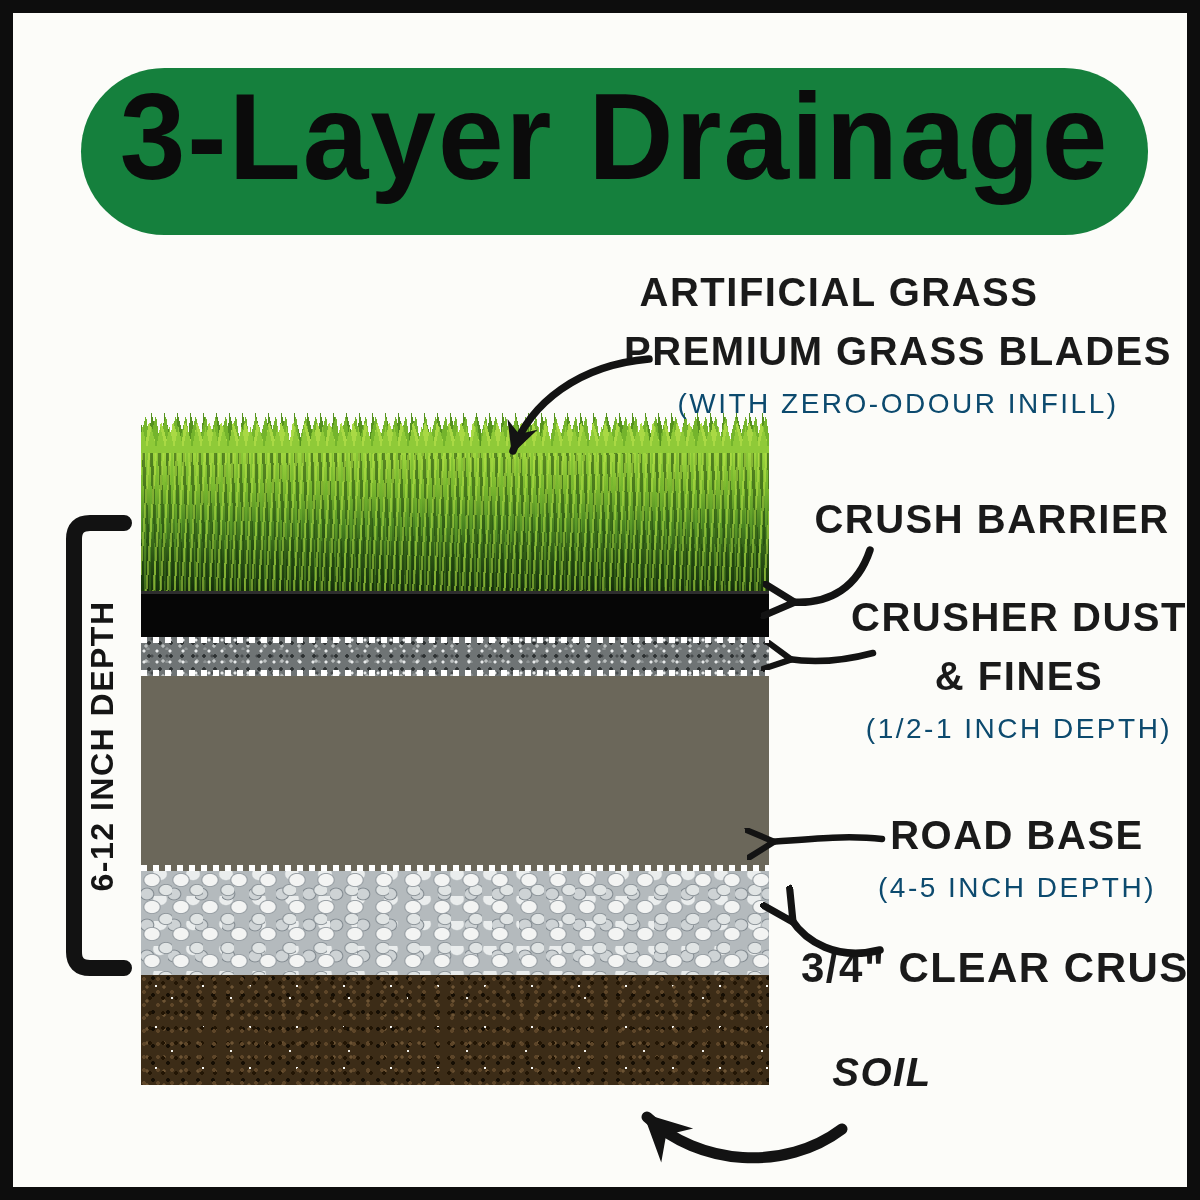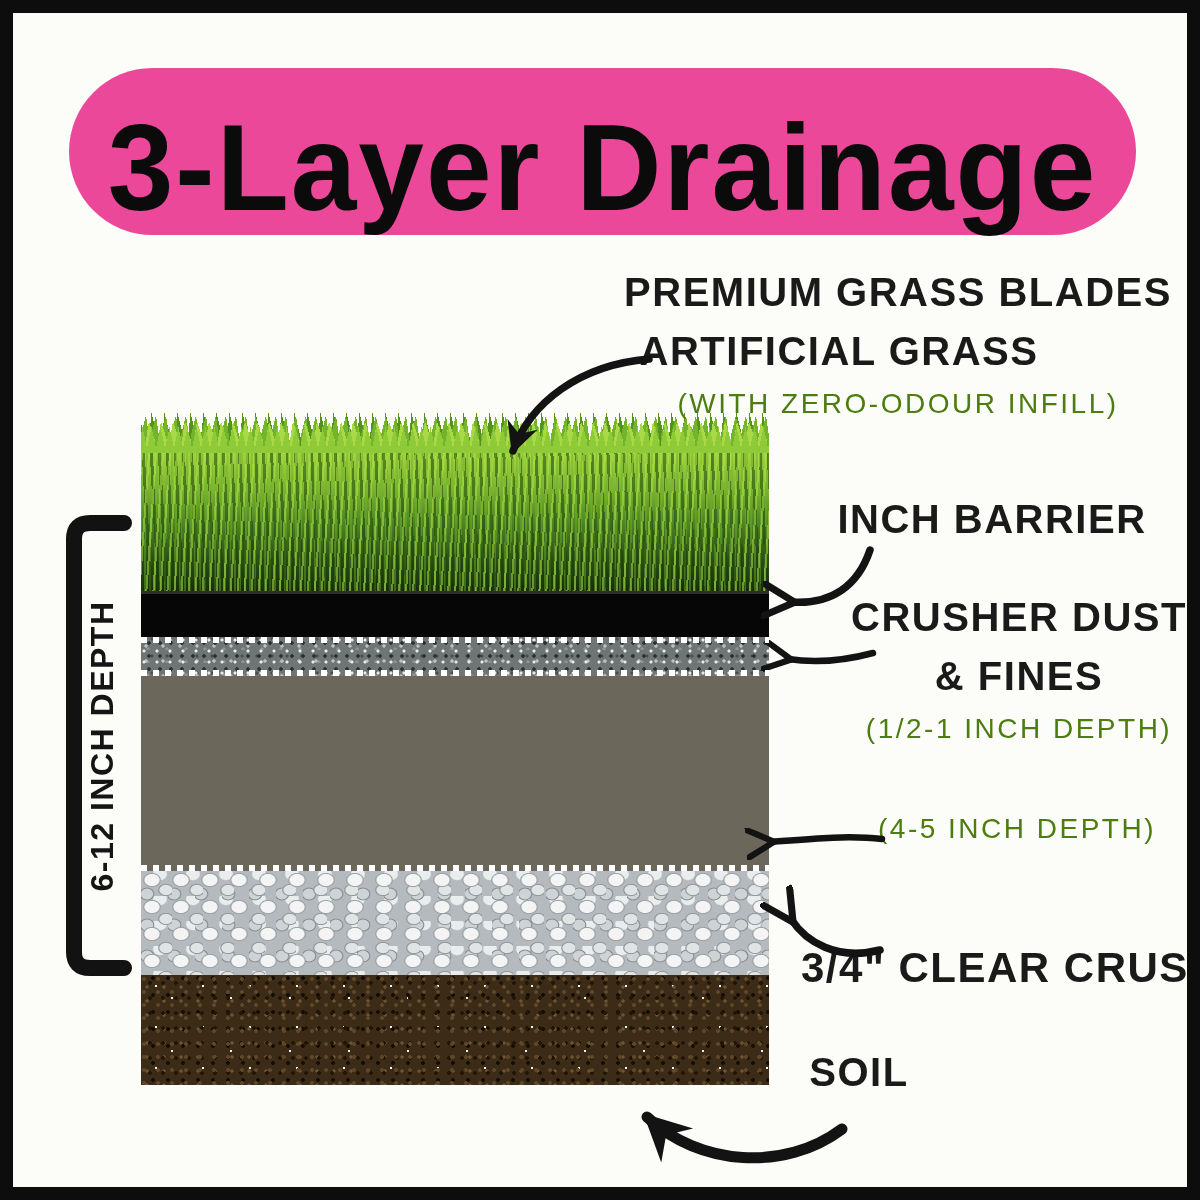--- a/index.html
+++ b/index.html
@@ -3,23 +3,23 @@
 <meta charset="utf-8">
 <style>
   html,body{margin:0;padding:0;background:#e8e8e8;}
   #canvas{
     position:relative;width:1200px;height:1200px;box-sizing:border-box;
     background:#fcfcf9;border:13px solid #0d0d0d;overflow:hidden;
     font-family:"Liberation Sans","DejaVu Sans",sans-serif;
   }
   
   #banner{
-    position:absolute;left:56px;top:55px;width:1067px;height:167px;
-    background:#ec4899;border-radius:84px;
-    display:flex;align-items:flex-end;justify-content:center;
+    position:absolute;left:68px;top:55px;width:1067px;height:167px;
+    background:#15803d;border-radius:84px;
+    display:flex;align-items:flex-start;justify-content:center;
   }
   #banner .title{
     font-size:118px;font-weight:700;letter-spacing:2px;color:#0b0b0b;
     transform:scaleY(1.04);white-space:nowrap;
   }
   
   #section{position:absolute;left:128px;top:400px;width:628px;height:672px;}
   #section .ly{position:absolute;left:0;width:100%;}
   .grass-tips{
     top:0;height:42px;
@@ -84,29 +84,29 @@
     background:repeating-linear-gradient(90deg,#ffffff 0 6px, rgba(255,255,255,0) 6px 12px);
   }
   
   #depth-label{
     position:absolute;left:89px;top:733px;transform:translate(-50%,-50%) rotate(-90deg);
     font-size:32px;font-weight:700;letter-spacing:1.5px;color:#151515;white-space:nowrap;
   }
   
   .lab{position:absolute;text-align:center;color:#1a1a1a;}
   .lab .b{font-weight:700;font-size:40px;letter-spacing:1.5px;line-height:59px;white-space:nowrap;}
-  .lab .s{font-weight:400;font-size:28px;letter-spacing:2.5px;line-height:36px;margin-top:5px;color:#4d7c0f;white-space:nowrap;}
+  .lab .s{font-weight:400;font-size:28px;letter-spacing:2.5px;line-height:36px;margin-top:5px;color:#0c4a6e;white-space:nowrap;}
   #lab-grass{left:605px;top:250px;width:560px;}
   #lab-grass .shift{margin-right:118px;}
   #lab-weed{left:779px;top:477px;width:400px;}
   #lab-crusher{left:822px;top:575px;width:368px;}
   #lab-road{left:820px;top:793px;width:368px;}
   #lab-clear{left:788px;top:925px;width:384px;}
   #lab-clear .b{font-size:42px;}
-  #lab-soil{left:748px;top:1030px;width:196px;}
+  #lab-soil{left:771px;top:1030px;width:196px;font-style:italic;}
   
   #overlay{position:absolute;left:0;top:0;width:1200px;height:1200px;pointer-events:none;}
 </style>
 </head>
 <body>
 
 <div id="canvas">
 
   <div id="banner">
     <div class="title">3-Layer Drainage</div>
@@ -121,36 +121,37 @@
     <div class="ly clear-crush"></div>
     <div class="ly soil"></div>
     <div class="dotline" style="top:224px"></div>
     <div class="dotline" style="top:257px"></div>
     <div class="dotline" style="top:452px"></div>
   </div>
 
   <div id="depth-label">6-12 INCH DEPTH</div>
 
   <div class="lab" id="lab-grass">
+    <div class="b shift">ARTIFICIAL GRASS</div>
     <div class="b">PREMIUM GRASS BLADES</div>
-    <div class="b shift">ARTIFICIAL GRASS</div>
     <div class="s">(WITH ZERO-ODOUR INFILL)</div>
   </div>
 
   <div class="lab" id="lab-weed">
-    <div class="b">INCH BARRIER</div>
+    <div class="b">CRUSH BARRIER</div>
   </div>
 
   <div class="lab" id="lab-crusher">
     <div class="b">CRUSHER DUST</div>
     <div class="b">&amp; FINES</div>
     <div class="s">(1/2-1 INCH DEPTH)</div>
   </div>
 
   <div class="lab" id="lab-road">
+    <div class="b">ROAD BASE</div>
     <div class="s">(4-5 INCH DEPTH)</div>
   </div>
 
   <div class="lab" id="lab-clear">
     <div class="b">3/4" CLEAR CRUSH</div>
   </div>
 
   <div class="lab" id="lab-soil">
     <div class="b">SOIL</div>
   </div>

